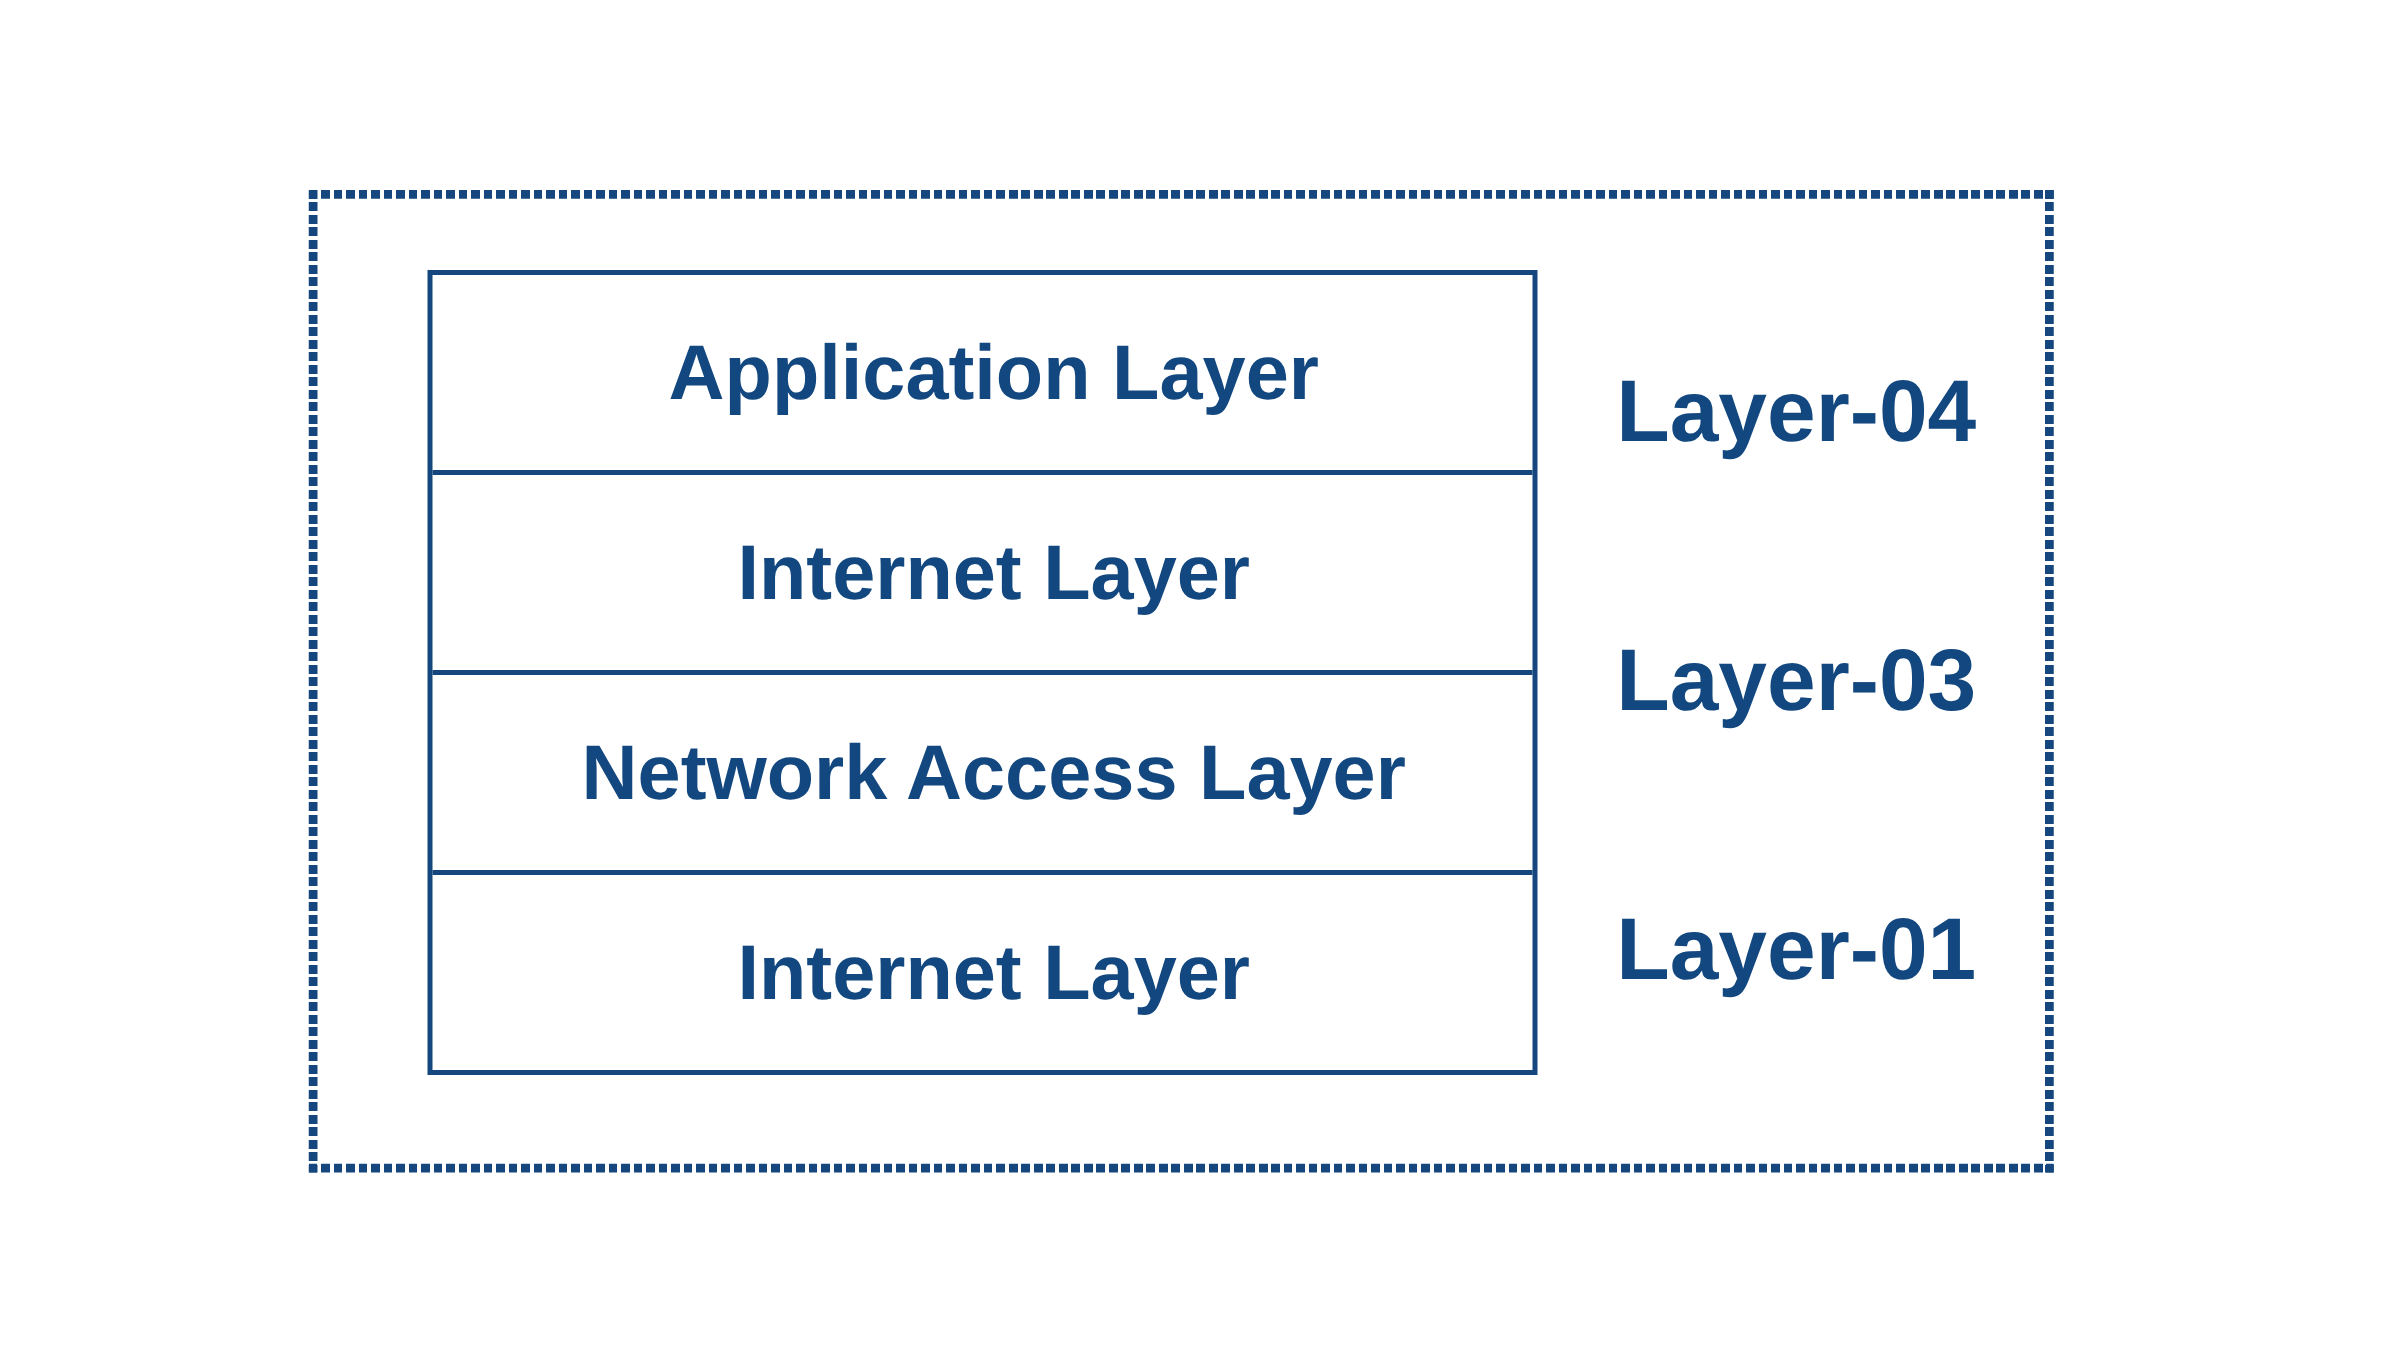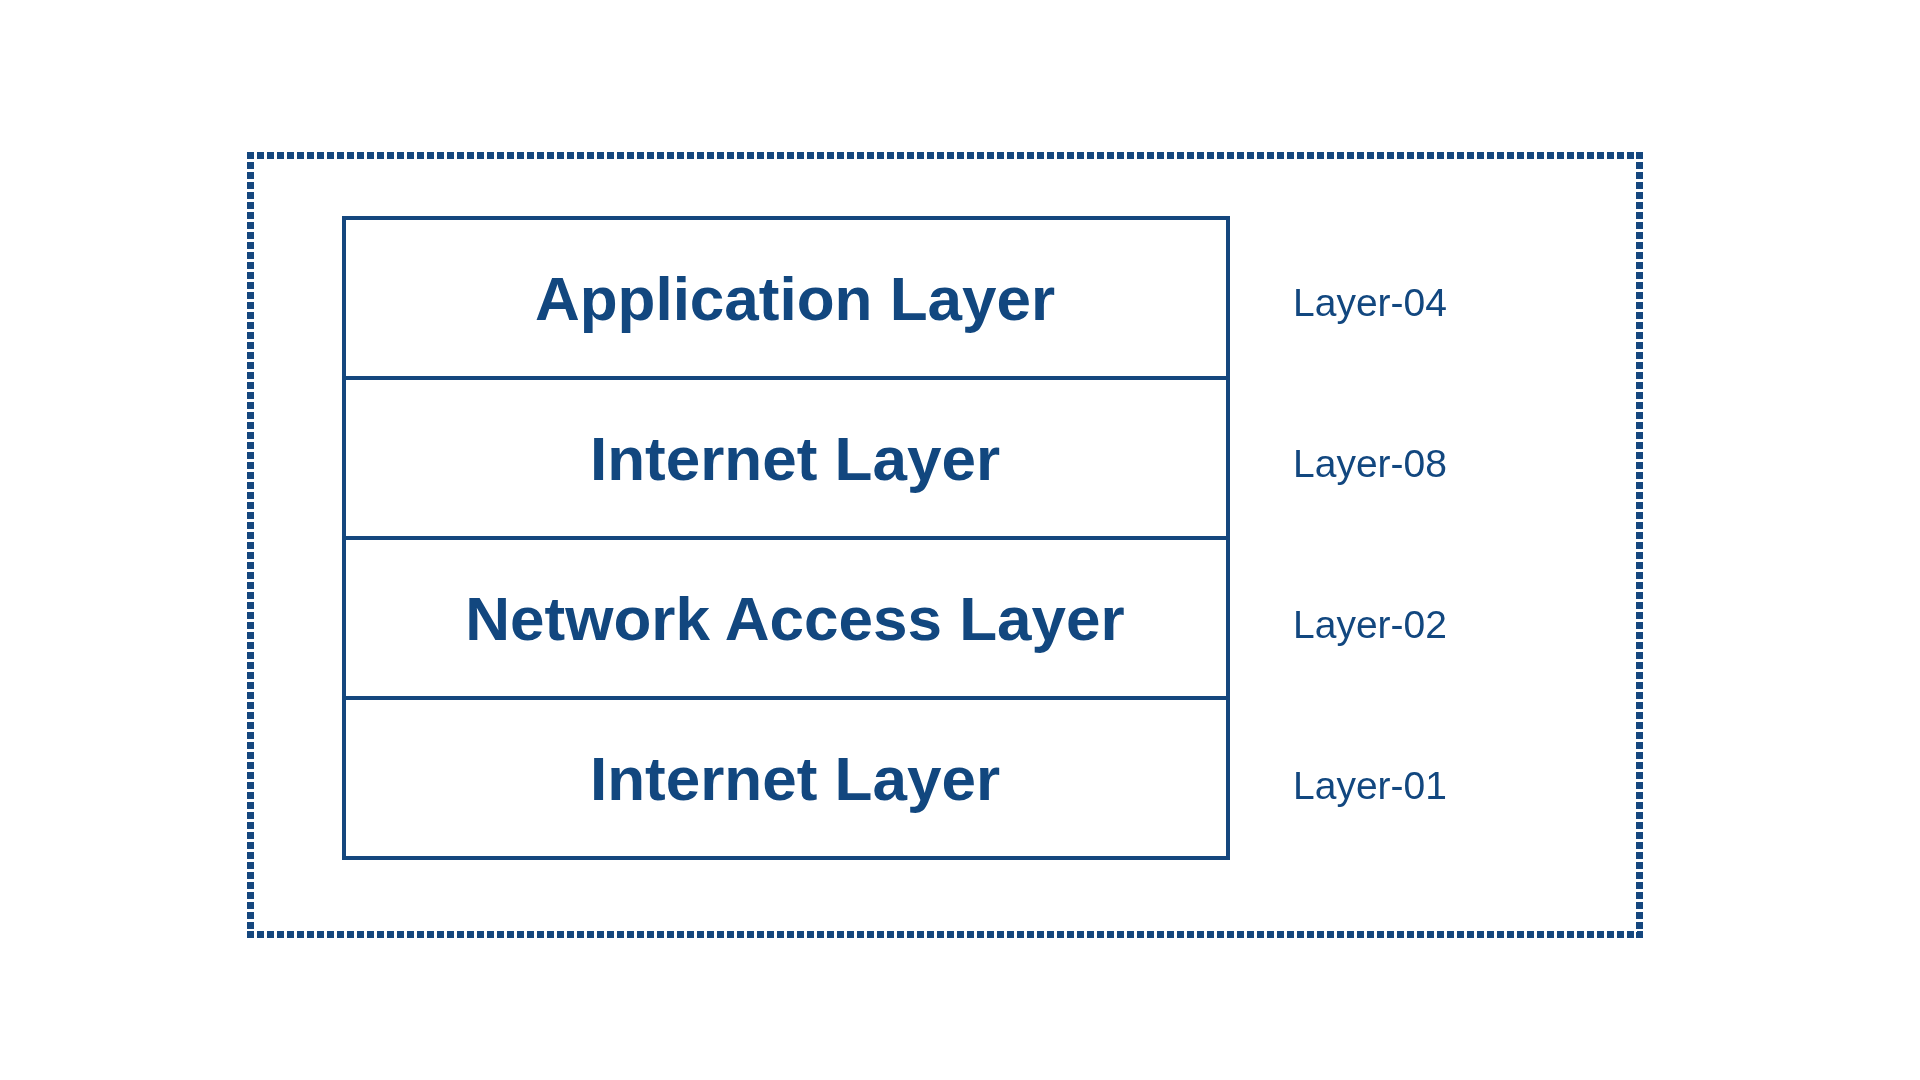--- a/index.html
+++ b/index.html
@@ -73,22 +73,22 @@
     display: flex;
     flex-direction: column;
   }
   .tag-cell {
     flex: 1;
     display: flex;
     align-items: center;
     justify-content: flex-start;
   }
   .tag-label {
-    font-size: 39px;
-    font-weight: 400;
+    font-size: 70px;
+    font-weight: 700;
     color: var(--ink);
     white-space: nowrap;
     margin-top: 12px;
   }
 </style>
 </head>
 <body>
 
 <div class="canvas">
 
@@ -111,24 +111,21 @@
       <div class="layer-row">
         <span class="layer-name">Internet Layer</span>
       </div>
     </div>
 
     <div class="tags">
       <div class="tag-cell">
         <span class="tag-label">Layer-04</span>
       </div>
       <div class="tag-cell">
-        <span class="tag-label">Layer-08</span>
-      </div>
-      <div class="tag-cell">
-        <span class="tag-label">Layer-02</span>
+        <span class="tag-label">Layer-03</span>
       </div>
       <div class="tag-cell">
         <span class="tag-label">Layer-01</span>
       </div>
     </div>
   </div>
 
 </div>
 
 </body></html>

